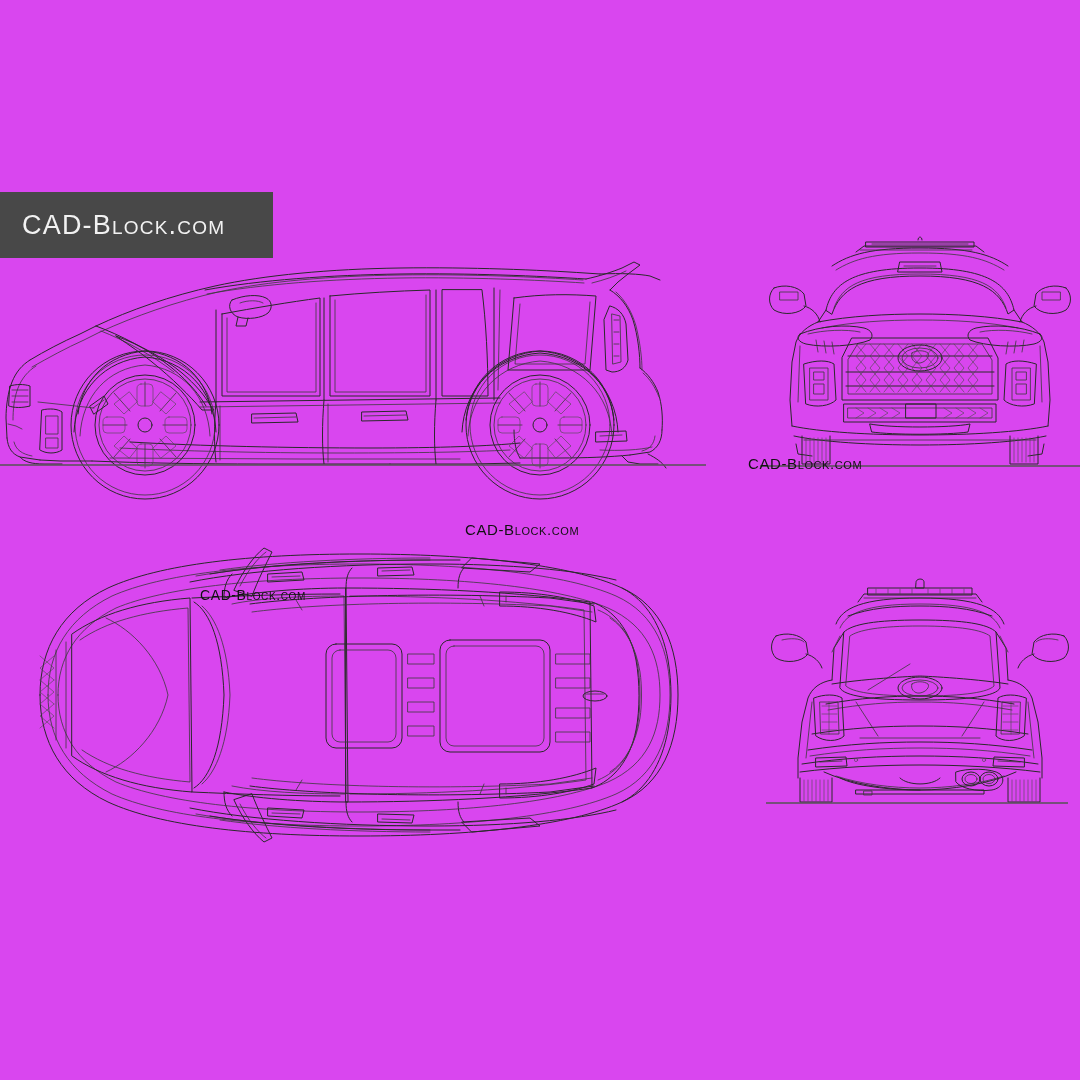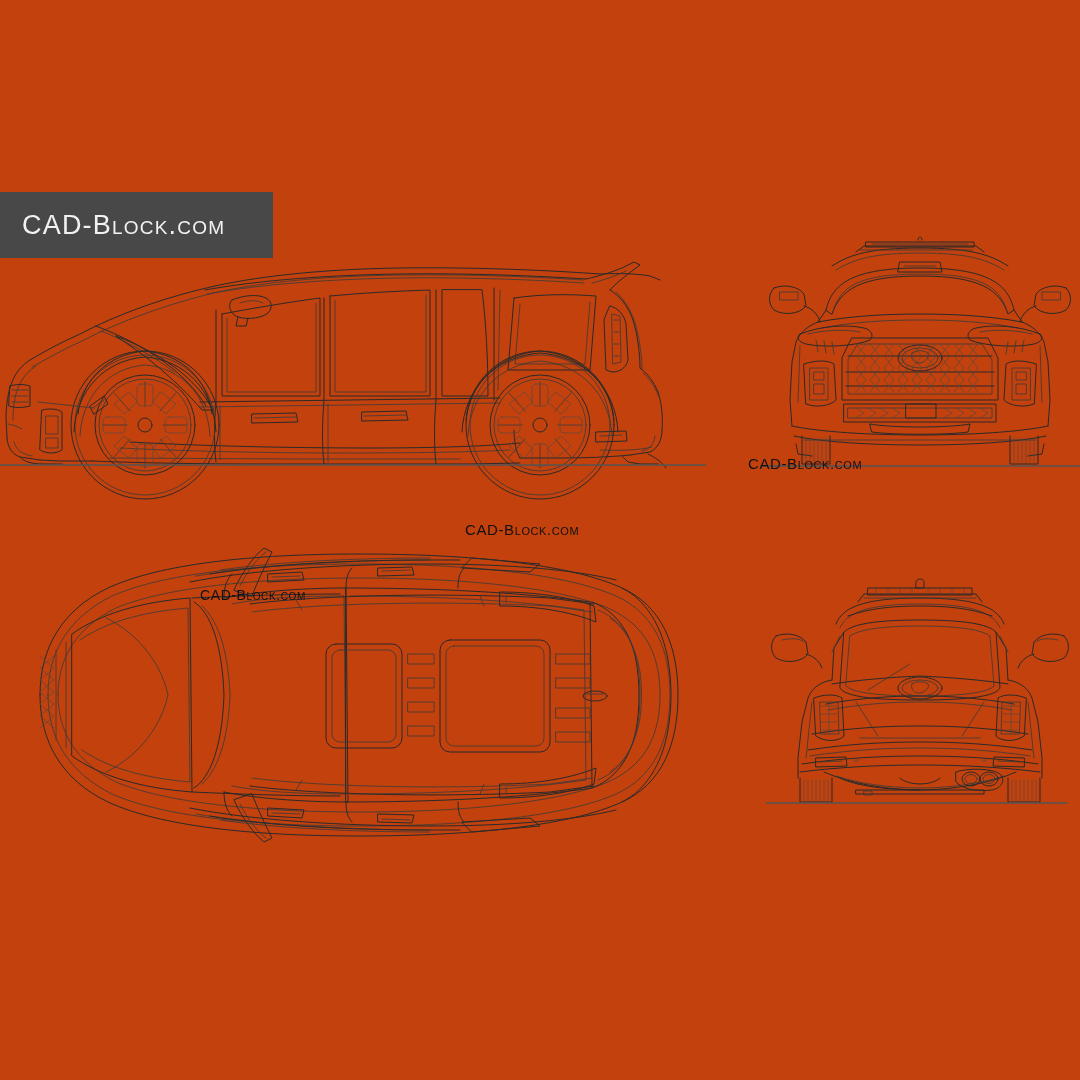--- a/index.html
+++ b/index.html
@@ -1,18 +1,18 @@
 <!DOCTYPE html>
 <html><head>
 <meta charset="utf-8">
 <style>
   html,body{margin:0;padding:0;background:#ffffff;}
   body{width:1080px;height:1080px;overflow:hidden;
        font-family:"Liberation Sans", sans-serif;}
-  #stage{position:relative;width:1080px;height:1080px;background:#c2410c;}
+  #stage{position:relative;width:1080px;height:1080px;background:#d946ef;}
   svg.view{position:absolute;display:block;overflow:visible;}
   .ln{fill:none;stroke:#2a2a2a;stroke-width:1;stroke-linejoin:round;stroke-linecap:round;vector-effect:non-scaling-stroke;}
   .ln2{fill:none;stroke:#3a3a3a;stroke-width:0.8;stroke-linejoin:round;stroke-linecap:round;vector-effect:non-scaling-stroke;}
   .thin{fill:none;stroke:#4a4a4a;stroke-width:0.6;stroke-linejoin:round;stroke-linecap:round;vector-effect:non-scaling-stroke;}
   .ground{fill:none;stroke:#555;stroke-width:1.6;}
   .wm-banner{position:absolute;background:#484848;display:flex;align-items:center;
              padding-left:22px;box-sizing:border-box;}
   .wm-banner span{color:#f2f2f2;font-size:27px;letter-spacing:1.2px;font-weight:400;}
   .wm-text{position:absolute;color:#111;font-size:15px;letter-spacing:0.6px;white-space:nowrap;}
   .wm-text.sm{font-size:14px;}

